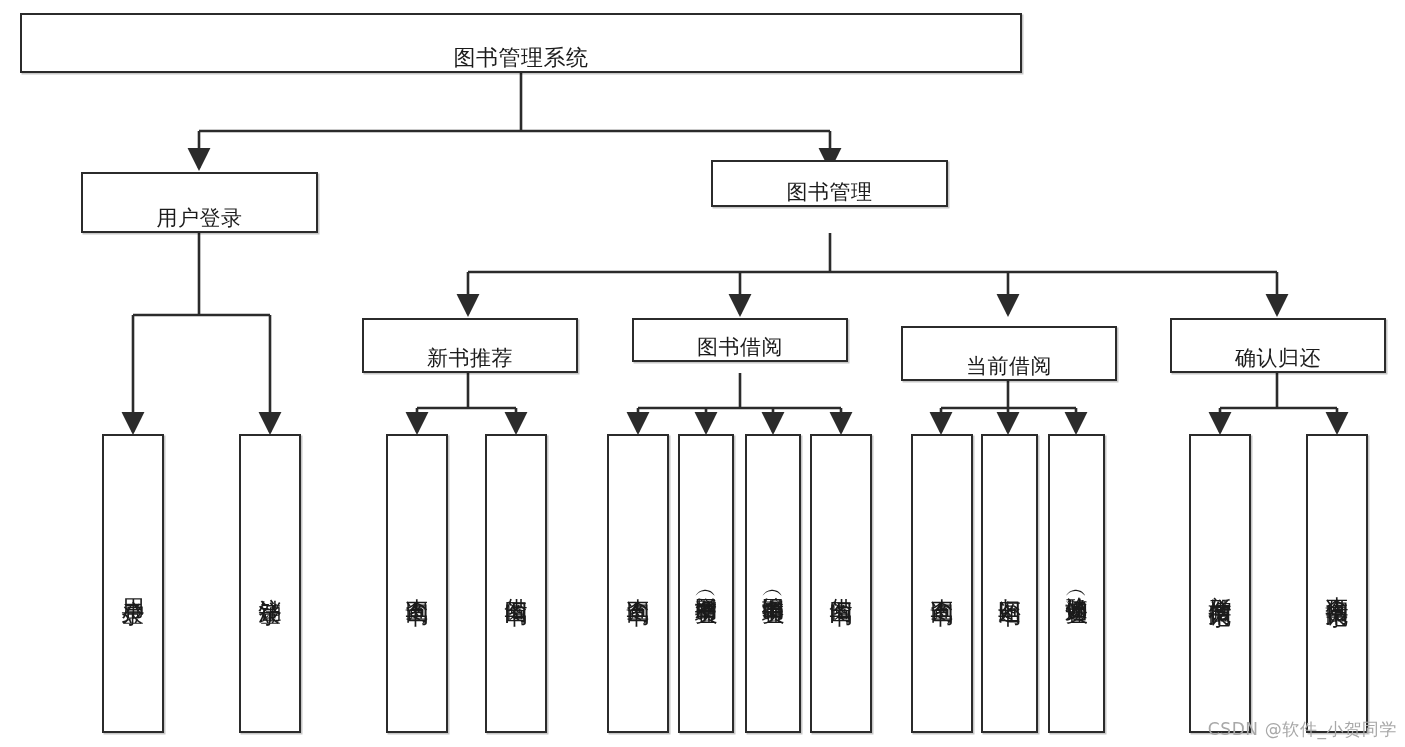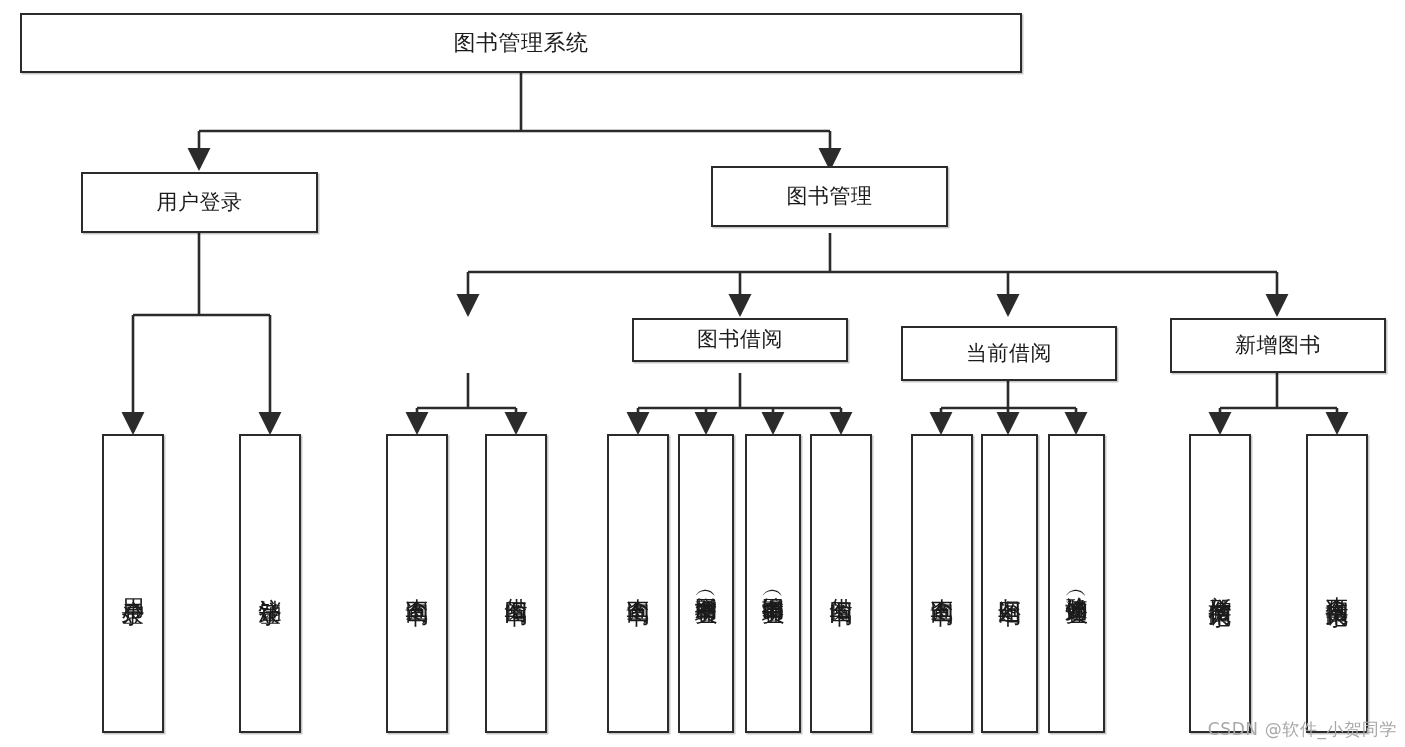--- a/index.html
+++ b/index.html
@@ -26,21 +26,21 @@
     width: 1405px;
     height: 747px;
     pointer-events: none;
   }
   .node {
     position: absolute;
     box-sizing: border-box;
     border: 2.5px solid #2b2b2b;
     background: #ffffff;
     display: flex;
-    align-items: center;
+    align-items: flex-end;
     justify-content: center;
     box-shadow: 1.5px 1.5px 0 rgba(0,0,0,0.22);
   }
   .node .label {
     display: block;
     text-align: center;
     line-height: 1.12;
     letter-spacing: 0.5px;
     color: #1b1b1b;
   }
@@ -138,35 +138,38 @@
   </svg>
 
   <div class="node horiz root" style="left:20px; top:13px; width:1002px; height:60px;">
     <span class="label">图书管理系统</span>
   </div>
 
   <div class="node horiz" style="left:81px; top:172px; width:237px; height:61px;">
     <span class="label">用户登录</span>
   </div>
 
-  <div class="node horiz" style="left:711px; top:166px; width:237px; height:61px;">
+  <div class="node horiz" style="left:711px; top:160px; width:237px; height:47px;">
     <span class="label">图书管理</span>
   </div>
 
+  <div class="node horiz" style="left:362px; top:318px; width:216px; height:55px;">
+    <span class="label">新书推荐</span>
+  </div>
 
   <div class="node horiz" style="left:632px; top:318px; width:216px; height:44px;">
     <span class="label">图书借阅</span>
   </div>
 
   <div class="node horiz" style="left:901px; top:326px; width:216px; height:55px;">
     <span class="label">当前借阅</span>
   </div>
 
   <div class="node horiz" style="left:1170px; top:318px; width:216px; height:55px;">
-    <span class="label">新增图书</span>
+    <span class="label">确认归还</span>
   </div>
 
   <div class="node vert" style="left:102px; top:434px; width:62px; height:299px;">
     <span class="label">用户登录</span>
   </div>
 
   <div class="node vert" style="left:239px; top:434px; width:62px; height:299px;">
     <span class="label">注销登录</span>
   </div>
 

